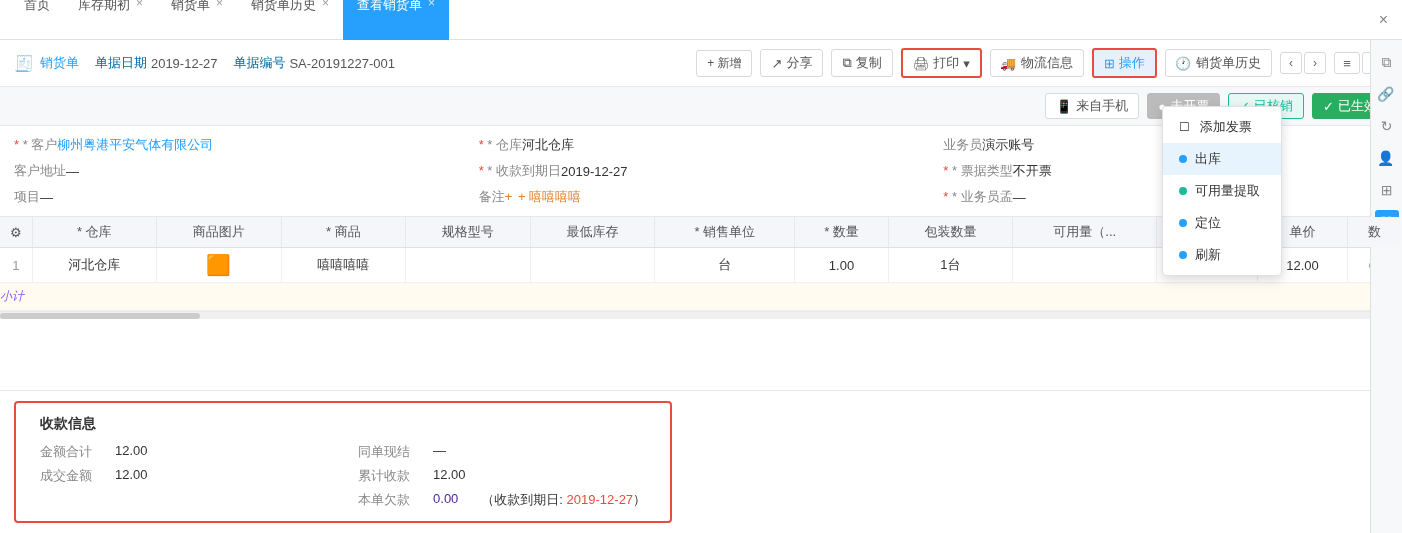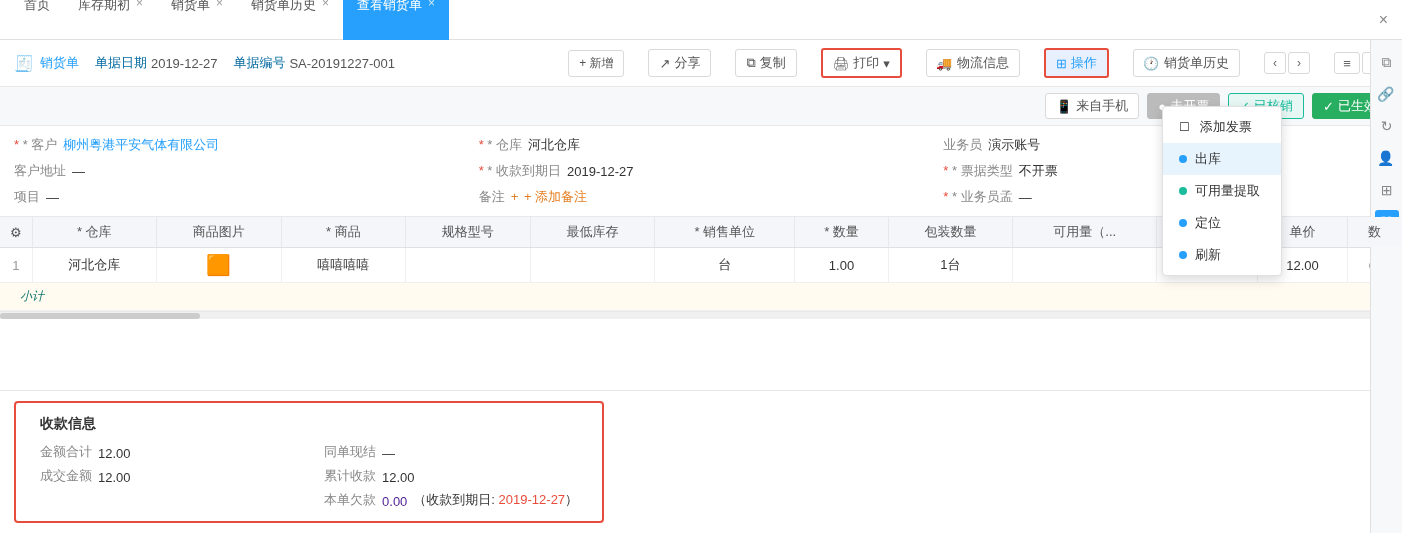--- a/index.html
+++ b/index.html
@@ -38,21 +38,21 @@
       border-bottom: 1px solid #e8e8e8; background: #fff; gap: 16px;
     }
     .doc-header .doc-title {
       display: flex; align-items: center; gap: 6px; color: #26a0fc; font-size: 13px; font-weight: 500;
     }
     .doc-header .doc-title .icon { font-size: 16px; }
     .doc-meta { display: flex; align-items: center; gap: 16px; color: #555; font-size: 13px; }
     .doc-meta span { display: flex; align-items: center; gap: 4px; }
     .doc-meta .label { color: #0369a1; }
     .toolbar-right {
-      margin-left: auto; display: flex; align-items: center; gap: 24px;
+      margin-left: auto; display: flex; align-items: center; gap: 8px;
     }
     .toolbar-btn {
       display: flex; align-items: center; gap: 4px; padding: 4px 10px;
       border: 1px solid #d9d9d9; border-radius: 3px; cursor: pointer;
       background: #fff; color: #555; font-size: 12px; white-space: nowrap;
     }
     .toolbar-btn.highlighted { border: 2px solid #e74c3c; }
     .nav-arrows { display: flex; gap: 2px; }
     .nav-arrow { width: 22px; height: 22px; border: 1px solid #d9d9d9; border-radius: 3px; cursor: pointer; display: flex; align-items: center; justify-content: center; color: #666; font-size: 12px; background: #fff; }
     .view-btns { display: flex; gap: 2px; }
@@ -71,21 +71,21 @@
     .btn-gray { background: #bbb; color: #fff; border-color: #bbb; }
     .btn-teal { background: #e6f7f4; color: #1abc9c; border-color: #1abc9c; }
     .btn-green-solid { background: #27ae60; color: #fff; border-color: #27ae60; }
 
     
     .form-area {
       padding: 10px 14px; display: grid; grid-template-columns: 1fr 1fr 1fr;
       gap: 8px 20px; border-bottom: 1px solid #e8e8e8;
     }
     .form-row {
-      display: flex; align-items: center; gap: 6px; color: #555;
+      display: flex; align-items: center; color: #555;
     }
     .form-label { color: #888; white-space: nowrap; }
     .form-label.required::before { content: '* '; color: #e74c3c; }
     .form-value { color: #333; }
     .form-value.link { color: #26a0fc; cursor: pointer; }
 
     
     .table-wrapper { flex: 1; overflow: auto; border-bottom: 1px solid #e8e8e8; }
     .data-table { width: 100%; border-collapse: collapse; font-size: 12px; }
     .data-table th {
@@ -104,21 +104,21 @@
     
     .footer-info {
       padding: 10px 14px; background: #fff;
     }
     .receipt-box {
       border: 2px solid #e74c3c; border-radius: 4px; padding: 12px 24px;
       display: inline-block; min-width: 520px; background: #fff;
     }
     .receipt-title { font-weight: bold; font-size: 14px; color: #333; margin-bottom: 10px; }
     .receipt-grid { display: grid; grid-template-columns: 1fr 1fr; gap: 6px 30px; }
-    .receipt-row { display: flex; align-items: flex-end; gap: 6px; }
+    .receipt-row { display: flex; align-items: flex-start; gap: 23px; }
     .receipt-label { color: #888; white-space: nowrap; }
     .receipt-value { color: #333; }
     .receipt-value.red { color: #4c1d95; }
 
     
     .dropdown-menu {
       position: absolute; top: 66px; right: 120px;
       background: #fff; border: 1px solid #e0e0e0; border-radius: 4px;
       box-shadow: 0 4px 12px rgba(0,0,0,0.15); z-index: 100; min-width: 120px;
       padding: 4px 0;
@@ -284,21 +284,21 @@
       <span class="form-value">不开票</span>
     </div>
     <div class="form-row">
       <span class="form-label">项目</span>
       <span class="form-value">—</span>
     </div>
     <div class="form-row">
       <span class="form-label">备注</span>
       <span class="form-value link" style="color:#e67e22;">
         <span>+</span>
-        <span style="margin-left:2px;">+ 添加备注</span>
+        <span style="margin-left:2px;">+ 嘻嘻嘻嘻</span>
       </span>
     </div>
     <div class="form-row">
       <span class="form-label required">* 业务员孟</span>
       <span class="form-value">—</span>
     </div>
   </div>
 
   <div class="table-wrapper">
     <table class="data-table">
@@ -330,21 +330,21 @@
         <td></td>
         <td>台</td>
         <td>1.00</td>
         <td>1台</td>
         <td></td>
         <td>12.00</td>
         <td>12.00</td>
         <td>0.</td>
       </tr>
           <tr>
-      <td class="subtotal" colspan="13" style="text-align:left; padding-left:20px; color:#0f766e; font-size:12px;">小计</td>
+      <td class="subtotal" colspan="13" style="text-align:left; padding-left:0; color:#8b5cf6; font-size:12px;">小计</td>
     </tr>
         </tbody>
     </table>
     <div class="scroll-bar-area">
       <div class="scroll-bar-thumb"></div>
     </div>
   </div>
 
   <div class="footer-info">
     <div class="receipt-box">

